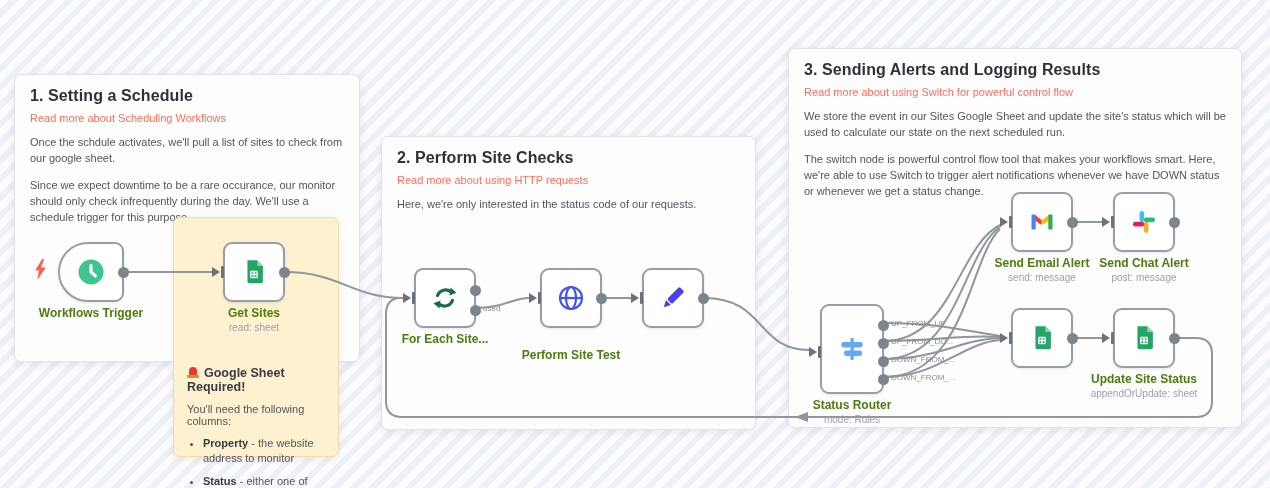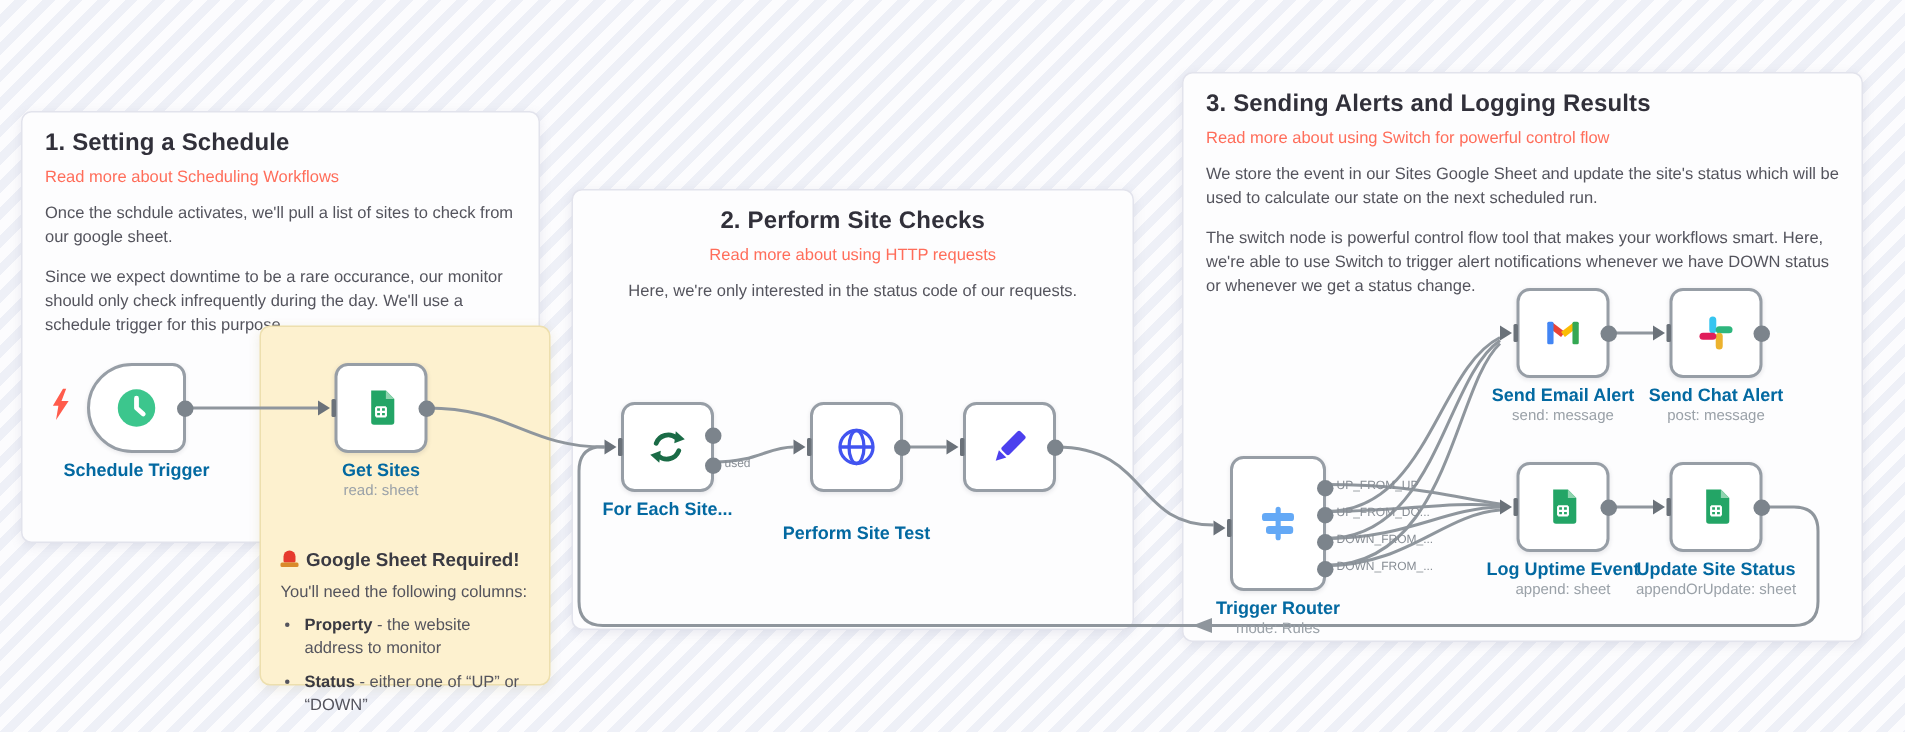--- a/index.html
+++ b/index.html
@@ -75,48 +75,48 @@
     border-top:5px solid transparent; border-bottom:5px solid transparent; border-left:8px solid #6b727a;
   }
   .in-handle::after {
     content:""; position:absolute; right:1px; top:0; width:3.5px; height:12px;
     background:#6b727a; border-radius:1px;
   }
   .bolt { position:absolute; z-index:3; }
 
   
   .node-label { position:absolute; z-index:3; width:140px; text-align:center; pointer-events:none; }
-  .nl { font-size:12px; font-weight:700; color:#0369a1; }
+  .nl { font-size:12px; font-weight:700; color:#4d7c0f; }
   .ns { font-size:10px; color:#9aa1a8; margin-top:2px; }
   .port-label { position:absolute; z-index:3; font-size:8px; color:#878d94; white-space:nowrap; pointer-events:none; }
 </style>
 </head>
 <body>
 
 <div id="canvas">
 
   <div class="sticky" style="left:14px; top:74px; width:346px; height:288px;">
     <h2>1. Setting a Schedule</h2>
     <a class="link">Read more about Scheduling Workflows</a>
     <p>Once the schdule activates, we'll pull a list of sites to check from our google sheet.</p>
     <p>Since we expect downtime to be a rare occurance, our monitor should only check infrequently during the day. We'll use a schedule trigger for this purpose.</p>
   </div>
 
-  <div class="sticky yellow" style="left:173px; top:217px; width:194px; height:240px;">
+  <div class="sticky yellow" style="left:173px; top:217px; width:166px; height:240px;">
     <div class="wn-content">
       <div class="wn-title"><span class="siren"></span><span>Google Sheet Required!</span></div>
       <div class="wn-intro">You'll need the following columns:</div>
       <ul class="wn-list">
         <li><b>Property</b> <span>- the website address to monitor</span></li>
         <li><b>Status</b> <span>- either one of “UP” or “DOWN”</span></li>
       </ul>
     </div>
   </div>
 
-  <div class="sticky" style="left:381px; top:126px; width:375px; height:294px;text-align:center;">
+  <div class="sticky" style="left:381px; top:136px; width:375px; height:294px;">
     <h2>2. Perform Site Checks</h2>
     <a class="link">Read more about using HTTP requests</a>
     <p>Here, we're only interested in the status code of our requests.</p>
   </div>
 
   <div class="sticky" style="left:788px; top:48px; width:454px; height:380px;">
     <h2>3. Sending Alerts and Logging Results</h2>
     <a class="link">Read more about using Switch for powerful control flow</a>
     <p>We store the event in our Sites Google Sheet and update the site's status which will be used to calculate our state on the next scheduled run.</p>
     <p>The switch node is powerful control flow tool that makes your workflows smart. Here, we're able to use Switch to trigger alert notifications whenever we have DOWN status or whenever we get a status change.</p>
@@ -278,47 +278,43 @@
           <g stroke="#fff" stroke-width="1.5" fill="none">
             <path d="M11.5 14.5 H18.5 M11.5 17.75 H18.5 M11.5 21 H18.5"></path>
             <path d="M11.5 14.5 V21 M15 14.5 V21 M18.5 14.5 V21"></path>
           </g>
         </svg>
     </span>
     <div class="out-dot"></div>
   </div>
 
   <div class="node-label" style="left:21px; top:306px;">
-      <div class="nl">Schedule Trigger</div>
+      <div class="nl">Workflows Trigger</div>
     </div>
   <div class="node-label" style="left:184px; top:306px;">
       <div class="nl">Get Sites</div>
       <div class="ns">read: sheet</div>
     </div>
   <div class="node-label" style="left:375px; top:332px;">
       <div class="nl">For Each Site...</div>
     </div>
   <div class="node-label" style="left:501px; top:332px;margin-top:16px;">
       <div class="nl">Perform Site Test</div>
     </div>
   <div class="node-label" style="left:782px; top:398px;">
-      <div class="nl">Trigger Router</div>
+      <div class="nl">Status Router</div>
       <div class="ns">mode: Rules</div>
     </div>
   <div class="node-label" style="left:972px; top:256px;">
       <div class="nl">Send Email Alert</div>
       <div class="ns">send: message</div>
     </div>
   <div class="node-label" style="left:1074px; top:256px;">
       <div class="nl">Send Chat Alert</div>
       <div class="ns">post: message</div>
-    </div>
-  <div class="node-label" style="left:972px; top:372px;">
-      <div class="nl">Log Uptime Event</div>
-      <div class="ns">append: sheet</div>
     </div>
   <div class="node-label" style="left:1074px; top:372px;">
       <div class="nl">Update Site Status</div>
       <div class="ns">appendOrUpdate: sheet</div>
     </div>
 
   <div class="port-label" style="left:483px; top:304px;">used</div>
   <div class="port-label" style="left:891px; top:319px;">UP_FROM_UP</div>
   <div class="port-label" style="left:891px; top:337px;">UP_FROM_DO...</div>
   <div class="port-label" style="left:891px; top:355px;">DOWN_FROM_...</div>

